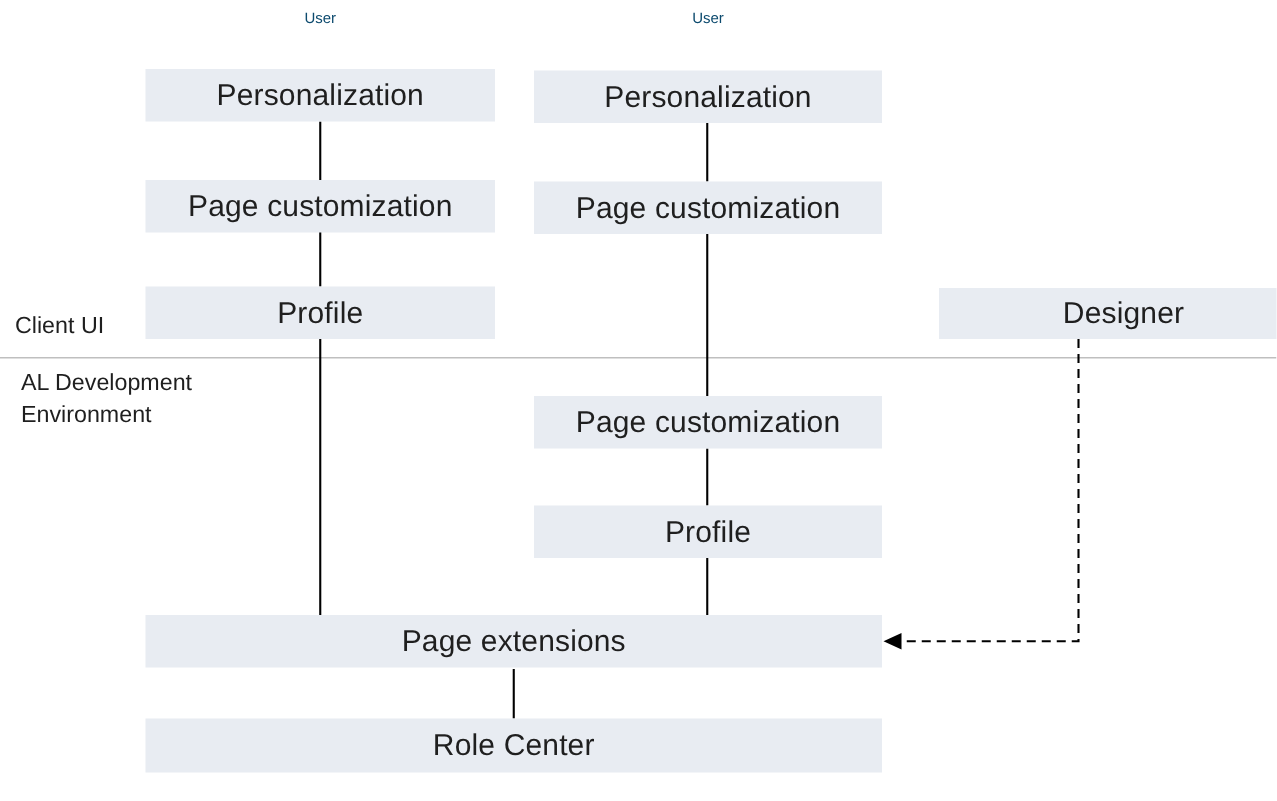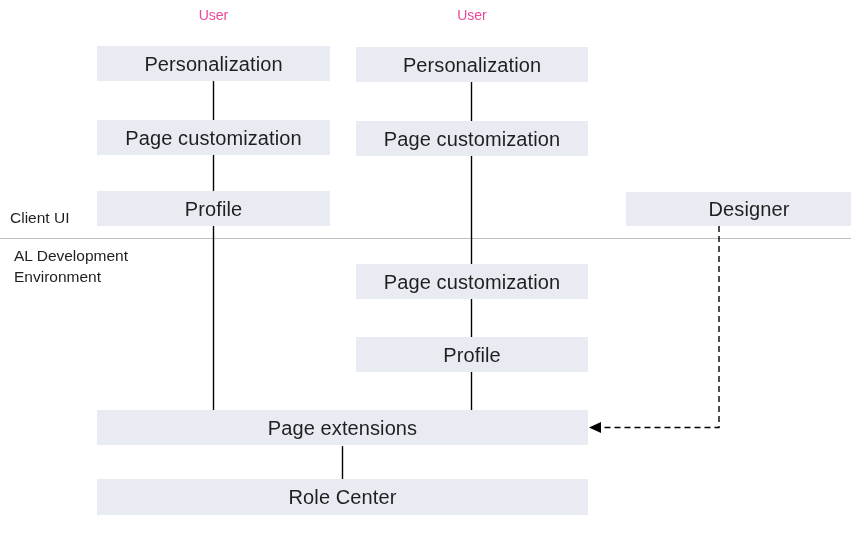--- a/index.html
+++ b/index.html
@@ -24,22 +24,22 @@
   }
   .plain-label{
     position:absolute;
     font-size:15.5px;
     color:#1f1f1f;
     line-height:1.35;
     white-space:pre-line;
   }
   .center-label{
     position:absolute;
-    font-size:14px;
-    color:#ec4899;
+    font-size:10px;
+    color:#0c4a6e;
     text-align:center;
     line-height:1;
   }
   svg.links{position:absolute;left:0;top:0;width:851px;height:534px;pointer-events:none;}
 </style>
 </head>
 <body>
 
 <div id="diagram">
 

